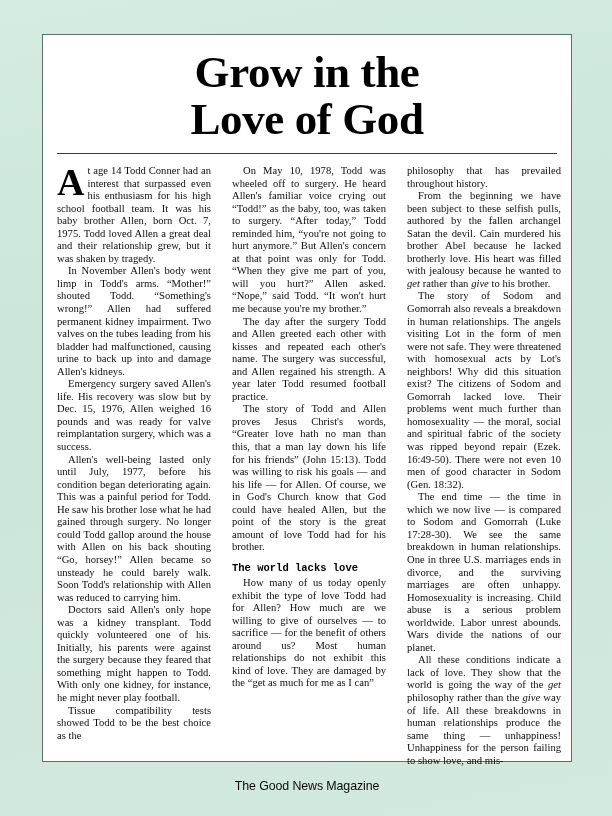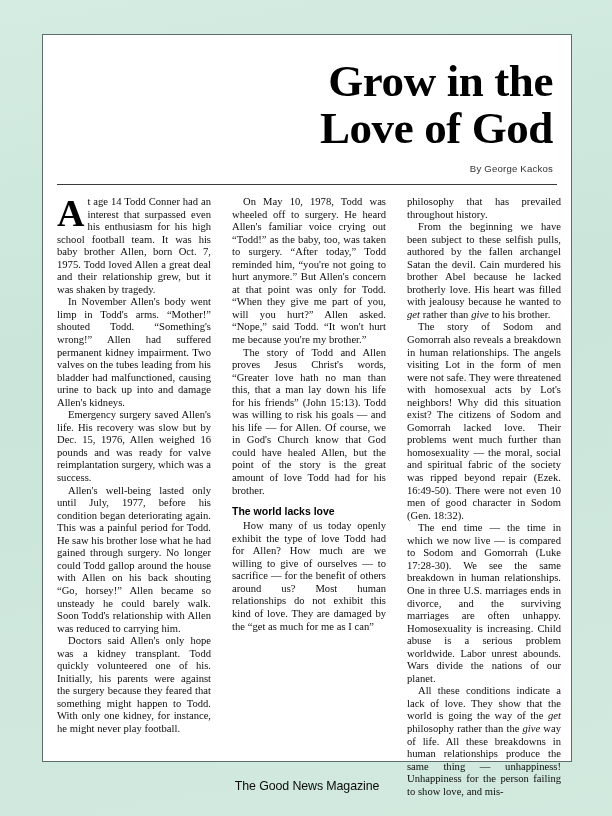--- a/index.html
+++ b/index.html
@@ -30,22 +30,22 @@
     left: 42px;
     top: 34px;
     width: 530px;
     height: 728px;
     background: #ffffff;
     border: 1px solid #5d6f6a;
     box-sizing: border-box;
     padding: 0;
   }
   .masthead {
-    padding: 23px 18px 0 18px;
-    text-align: right;
+    padding: 14px 18px 0 18px;
+    text-align: center;
   }
   .headline {
     font-family: "Liberation Serif", serif;
     font-weight: bold;
     font-size: 45px;
     line-height: 47px;
     letter-spacing: -0.4px;
     color: #000;
     margin: 0;
     padding: 0;
@@ -88,21 +88,21 @@
     line-height: 12.55px;
     text-align: justify;
     text-indent: 11px;
     color: #0c0c0c;
     -webkit-hyphens: auto;
     hyphens: auto;
     word-spacing: 0.1px;
   }
   .col p.noindent { text-indent: 0; }
   .col h3 {
-    font-family: Liberation Sans, sans-serif;
+    font-family: Liberation Mono, monospace;
     font-size: 10.5px;
     font-weight: bold;
     line-height: 13px;
     margin: 8px 0 2px 0;
     color: #000;
     text-indent: 0;
     text-align: left;
   }
   .dropcap-para {
     text-indent: 0 !important;
@@ -136,35 +136,36 @@
 </head>
 <body>
 
 <div class="page-backdrop"></div>
 
 <div class="sheet">
 
   <div class="masthead">
     <div class="headline">Grow in the</div>
     <div class="headline">Love of God</div>
-    <div class="byline">By George Kackos</div>
   </div>
 
   <div class="rule"></div>
 
   <div class="columns">
     <div class="col" id="col-1">
         <p class="dropcap-para"><span class="dropcap">A</span>t age 14 Todd Conner had an interest that surpassed even his enthusiasm for his high school football team. It was his baby brother Allen, born Oct. 7, 1975. Todd loved Allen a great deal and their relationship grew, but it was shaken by tragedy.</p>
         <p>In November Allen's body went limp in Todd's arms. “Mother!” shouted Todd. “Something's wrong!” Allen had suffered permanent kidney impairment. Two valves on the tubes leading from his bladder had malfunctioned, causing urine to back up into and damage Allen's kidneys.</p>
         <p>Emergency surgery saved Allen's life. His recovery was slow but by Dec. 15, 1976, Allen weighed 16 pounds and was ready for valve reimplantation surgery, which was a success.</p>
         <p>Allen's well-being lasted only until July, 1977, before his condition began deteriorating again. This was a painful period for Todd. He saw his brother lose what he had gained through surgery. No longer could Todd gallop around the house with Allen on his back shouting “Go, horsey!” Allen became so unsteady he could barely walk. Soon Todd's relationship with Allen was reduced to carrying him.</p>
         <p>Doctors said Allen's only hope was a kidney transplant. Todd quickly volunteered one of his. Initially, his parents were against the surgery because they feared that something might happen to Todd. With only one kidney, for instance, he might never play football.</p>
+        <p>Tissue compatibility tests showed Todd to be the best choice as the</p>
       </div>
     <div class="col" id="col-2">
         <p>On May 10, 1978, Todd was wheeled off to surgery. He heard Allen's familiar voice crying out “Todd!” as the baby, too, was taken to surgery. “After today,” Todd reminded him, “you're not going to hurt anymore.” But Allen's concern at that point was only for Todd. “When they give me part of you, will you hurt?” Allen asked. “Nope,” said Todd. “It won't hurt me because you're my brother.”</p>
+        <p>The day after the surgery Todd and Allen greeted each other with kisses and repeated each other's name. The surgery was successful, and Allen regained his strength. A year later Todd resumed football practice.</p>
         <p>The story of Todd and Allen proves Jesus Christ's words, “Greater love hath no man than this, that a man lay down his life for his friends” (John 15:13). Todd was willing to risk his goals — and his life — for Allen. Of course, we in God's Church know that God could have healed Allen, but the point of the story is the great amount of love Todd had for his brother.</p>
         <h3>The world lacks love</h3>
         <p>How many of us today openly exhibit the type of love Todd had for Allen? How much are we willing to give of ourselves — to sacrifice — for the benefit of others around us? Most human relationships do not exhibit this kind of love. They are damaged by the “get as much for me as I can”</p>
       </div>
     <div class="col" id="col-3">
         <p class="noindent">philosophy that has prevailed throughout history.</p>
         <p>From the beginning we have been subject to these selfish pulls, authored by the fallen archangel Satan the devil. Cain murdered his brother Abel because he lacked brotherly love. His heart was filled with jealousy because he wanted to <em>get</em> rather than <em>give</em> to his brother.</p>
         <p>The story of Sodom and Gomorrah also reveals a breakdown in human relationships. The angels visiting Lot in the form of men were not safe. They were threatened with homosexual acts by Lot's neighbors! Why did this situation exist? The citizens of Sodom and Gomorrah lacked love. Their problems went much further than homosexuality — the moral, social and spiritual fabric of the society was ripped beyond repair (Ezek. 16:49-50). There were not even 10 men of good character in Sodom (Gen. 18:32).</p>
         <p>The end time — the time in which we now live — is compared to Sodom and Gomorrah (Luke 17:28-30). We see the same breakdown in human relationships. One in three U.S. marriages ends in divorce, and the surviving marriages are often unhappy. Homosexuality is increasing. Child abuse is a serious problem worldwide. Labor unrest abounds. Wars divide the nations of our planet.</p>
         <p>All these conditions indicate a lack of love. They show that the world is going the way of the <em>get</em> philosophy rather than the <em>give</em> way of life. All these breakdowns in human relationships produce the same thing — unhappiness! Unhappiness for the person failing to show love, and mis-</p>

